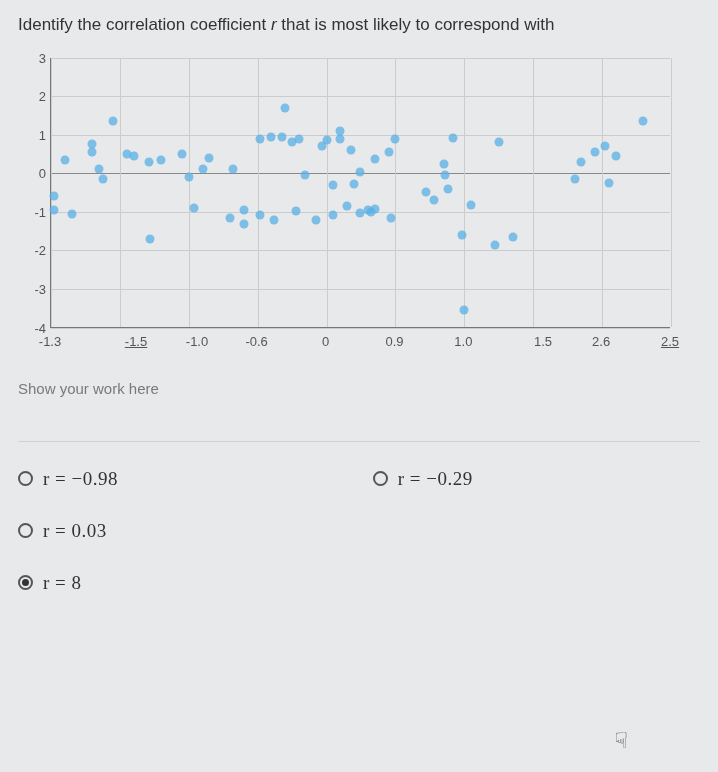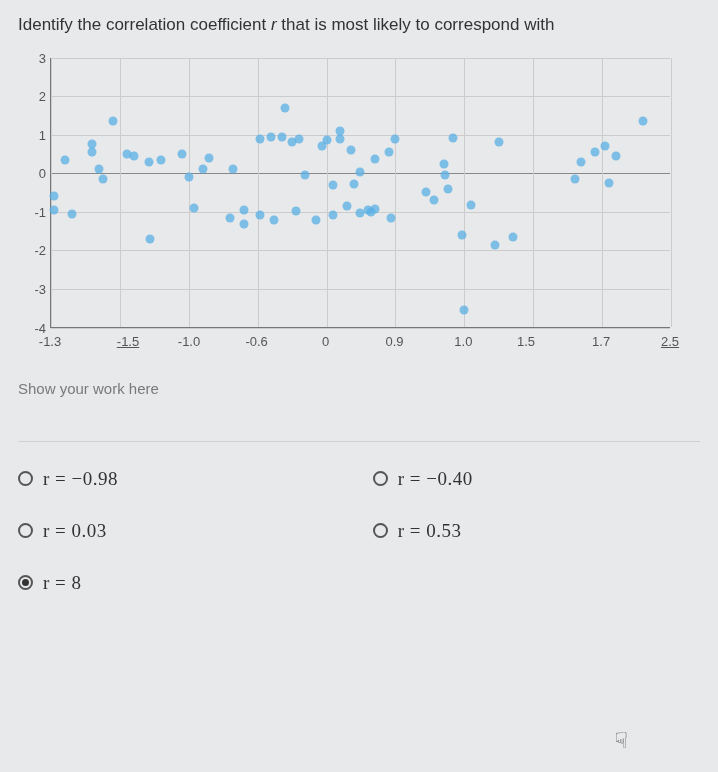--- a/index.html
+++ b/index.html
@@ -156,54 +156,50 @@
     </div>
 <div class="ytick" style="top: 276px;">-4</div>
     <div class="ytick" style="top: 237.429px;">-3</div>
     <div class="ytick" style="top: 198.857px;">-2</div>
     <div class="ytick" style="top: 160.286px;">-1</div>
     <div class="ytick" style="top: 121.714px;">0</div>
     <div class="ytick" style="top: 83.1429px;">1</div>
     <div class="ytick" style="top: 44.5714px;">2</div>
     <div class="ytick" style="top: 6px;">3</div>
     <div class="xtick" style="left: 32px;">-1.3</div>
-    <div class="xtick" style="left: 110px; text-decoration: underline;">-1.5</div>
-    <div class="xtick" style="left: 171px;">-1.0</div>
+    <div class="xtick" style="left: 118px; text-decoration: underline;">-1.5</div>
+    <div class="xtick" style="left: 179px;">-1.0</div>
     <div class="xtick" style="left: 238.667px;">-0.6</div>
     <div class="xtick" style="left: 307.556px;">0</div>
     <div class="xtick" style="left: 376.444px;">0.9</div>
     <div class="xtick" style="left: 445.333px;">1.0</div>
-    <div class="xtick" style="left: 508px;">1.5</div>
-    <div class="xtick" style="left: 583.111px;">1.7</div>
+    <div class="xtick" style="left: 525px;">1.5</div>
+    <div class="xtick" style="left: 583.111px;">2.6</div>
     <div class="xtick" style="left: 652px; text-decoration: underline;">2.5</div>
   </div>
 
 <div class="show-work">Show your work here</div>
 <div class="divider"></div>
 
 <div class="options">
   <div class="options-row">
     <div class="option">
       <span class="radio"></span>
       <span class="label-math">r = −0.98</span>
     </div>
     <div class="option">
       <span class="radio"></span>
-      <span class="label-math">r = −0.40</span>
+      <span class="label-math">r = −0.29</span>
     </div>
   </div>
   <div class="options-row">
     <div class="option">
       <span class="radio"></span>
       <span class="label-math">r = 0.03</span>
     </div>
-    <div class="option">
-      <span class="radio"></span>
-      <span class="label-math">r = 0.53</span>
-    </div>
   </div>
   <div class="options-row">
     <div class="option">
       <span class="radio selected"></span>
       <span class="label-math">r = 8</span>
     </div>
     <div style="width:48%"></div>
   </div>
 </div>
 

